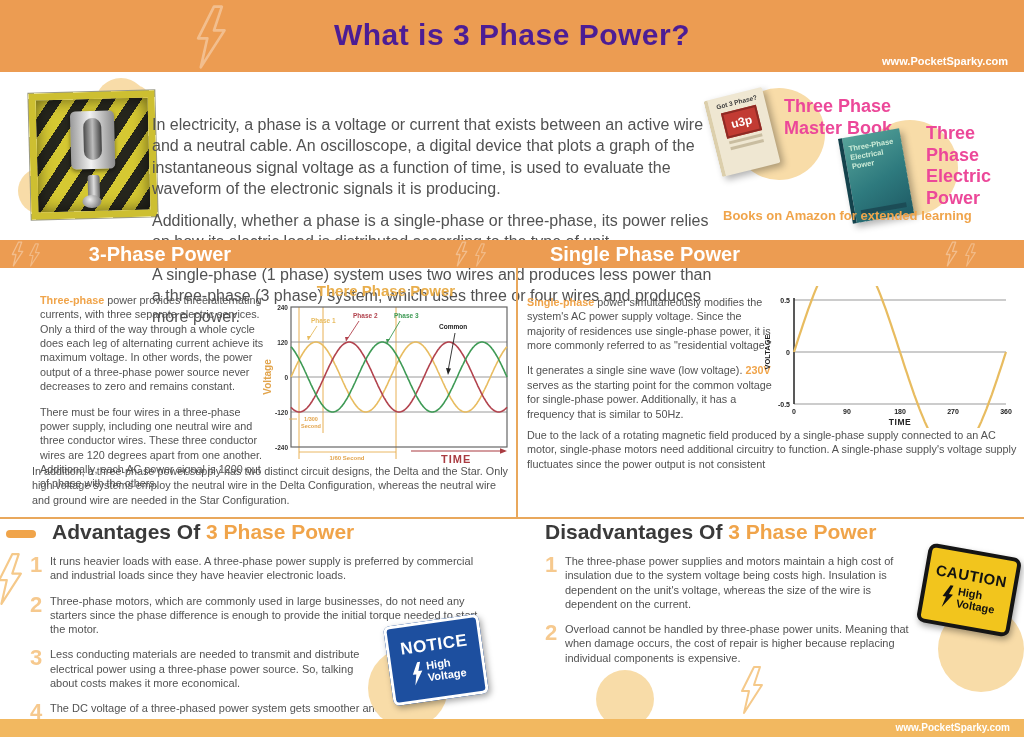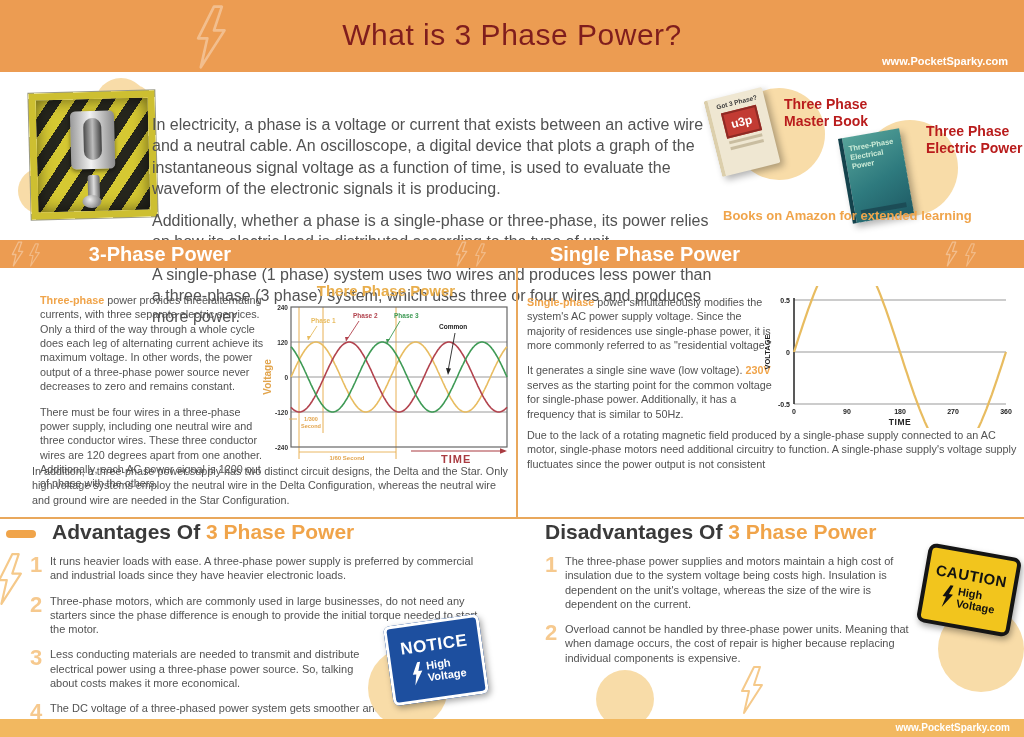--- a/index.html
+++ b/index.html
@@ -4,21 +4,21 @@
 <style>
   html,body{margin:0;padding:0;background:#fff;}
   .page{position:relative;width:1024px;height:737px;overflow:hidden;background:#fff;
         font-family:"Liberation Sans",sans-serif;color:#4e4e4e;}
   p{margin:0 0 11px 0;}
   .accent{color:#F0A44A;font-weight:bold;}
 
   
   .header{position:absolute;top:0;left:0;right:0;height:72px;background:#EC9C52;}
   .header-title{position:absolute;top:18px;left:0;right:0;text-align:center;
-                color:#7f1d1d;font-size:30px;font-weight:400;letter-spacing:.5px;}
+                color:#4c1d95;font-size:30px;font-weight:700;letter-spacing:.5px;}
   .header-site{position:absolute;right:16px;bottom:5px;color:#fff;font-size:11px;font-weight:bold;}
   .footer{position:absolute;top:719px;left:0;right:0;height:18px;background:#F2B860;}
   .footer-site{position:absolute;right:14px;top:0;line-height:18px;color:#fff;font-size:10px;font-weight:bold;}
 
   
   .circle{position:absolute;border-radius:50%;background:#F8DCA8;}
   .bolt{position:absolute;}
   .bolt svg{width:100%;height:100%;}
 
   
@@ -41,21 +41,21 @@
          border-left:4px solid #DCCFAC;border-radius:2px;padding:5px 4px;box-sizing:border-box;}
   .b1-top{font-size:6.5px;font-weight:bold;color:#3b3b3b;text-align:center;}
   .b1-logo{margin:4px auto 3px;width:32px;height:22px;background:#C23B33;color:#fff;font-weight:800;
            font-size:12px;text-align:center;line-height:22px;border:2px solid #8E2A24;}
   .b1-bar{height:3px;background:#C9BDA0;margin:3px 7px;}
   .book2{left:845px;top:133px;width:62px;height:86px;transform:rotate(-10deg);
          background:linear-gradient(155deg,#57A49A,#2E7A7E 55%,#1E5A64);
          border-left:4px solid #14424C;padding:7px 5px;box-sizing:border-box;}
   .b2-title{font-size:7.5px;font-weight:800;color:#CDECD8;line-height:1.2;white-space:pre-line;}
   .b2-bar{position:absolute;bottom:7px;left:6px;right:6px;height:5px;background:#1C4C56;}
-  .book-label{position:absolute;font-size:14px;font-weight:800;color:#b91c1c;line-height:1.2;white-space:pre-line;}
+  .book-label{position:absolute;font-size:18px;font-weight:800;color:#ec4899;line-height:1.2;white-space:pre-line;}
   .books-caption{position:absolute;left:723px;top:208px;font-size:13px;font-weight:800;color:#F0A44A;}
 
   
   .band{position:absolute;top:240px;left:0;right:0;height:28px;background:#EC9C52;}
   .band-title{position:absolute;top:0;height:28px;line-height:28px;color:#fff;font-size:20px;font-weight:800;text-align:center;}
 
   
   .col-text{position:absolute;font-size:10.8px;line-height:1.33;color:#525252;}
   .vdivider{position:absolute;left:516px;top:268px;width:2px;height:249px;background:#E9A85C;}
   .hdivider{position:absolute;left:0;right:0;top:517px;height:2px;background:#E9A85C;}

